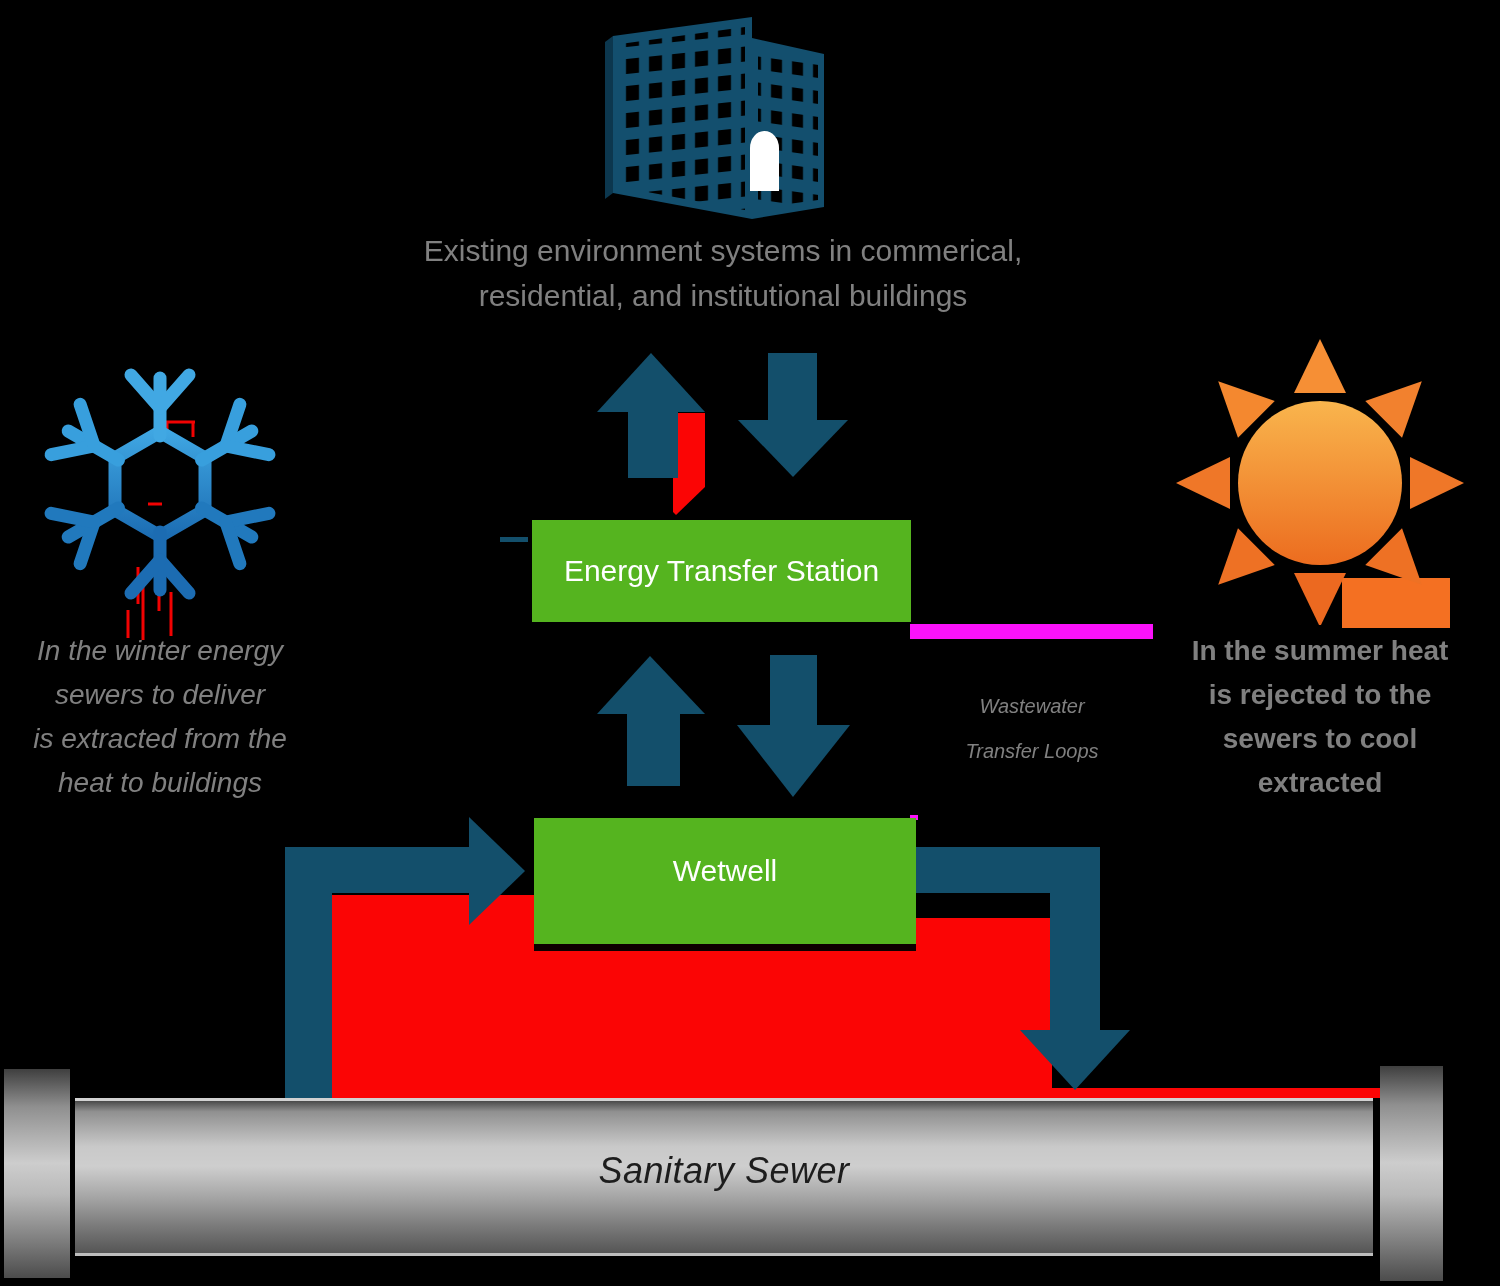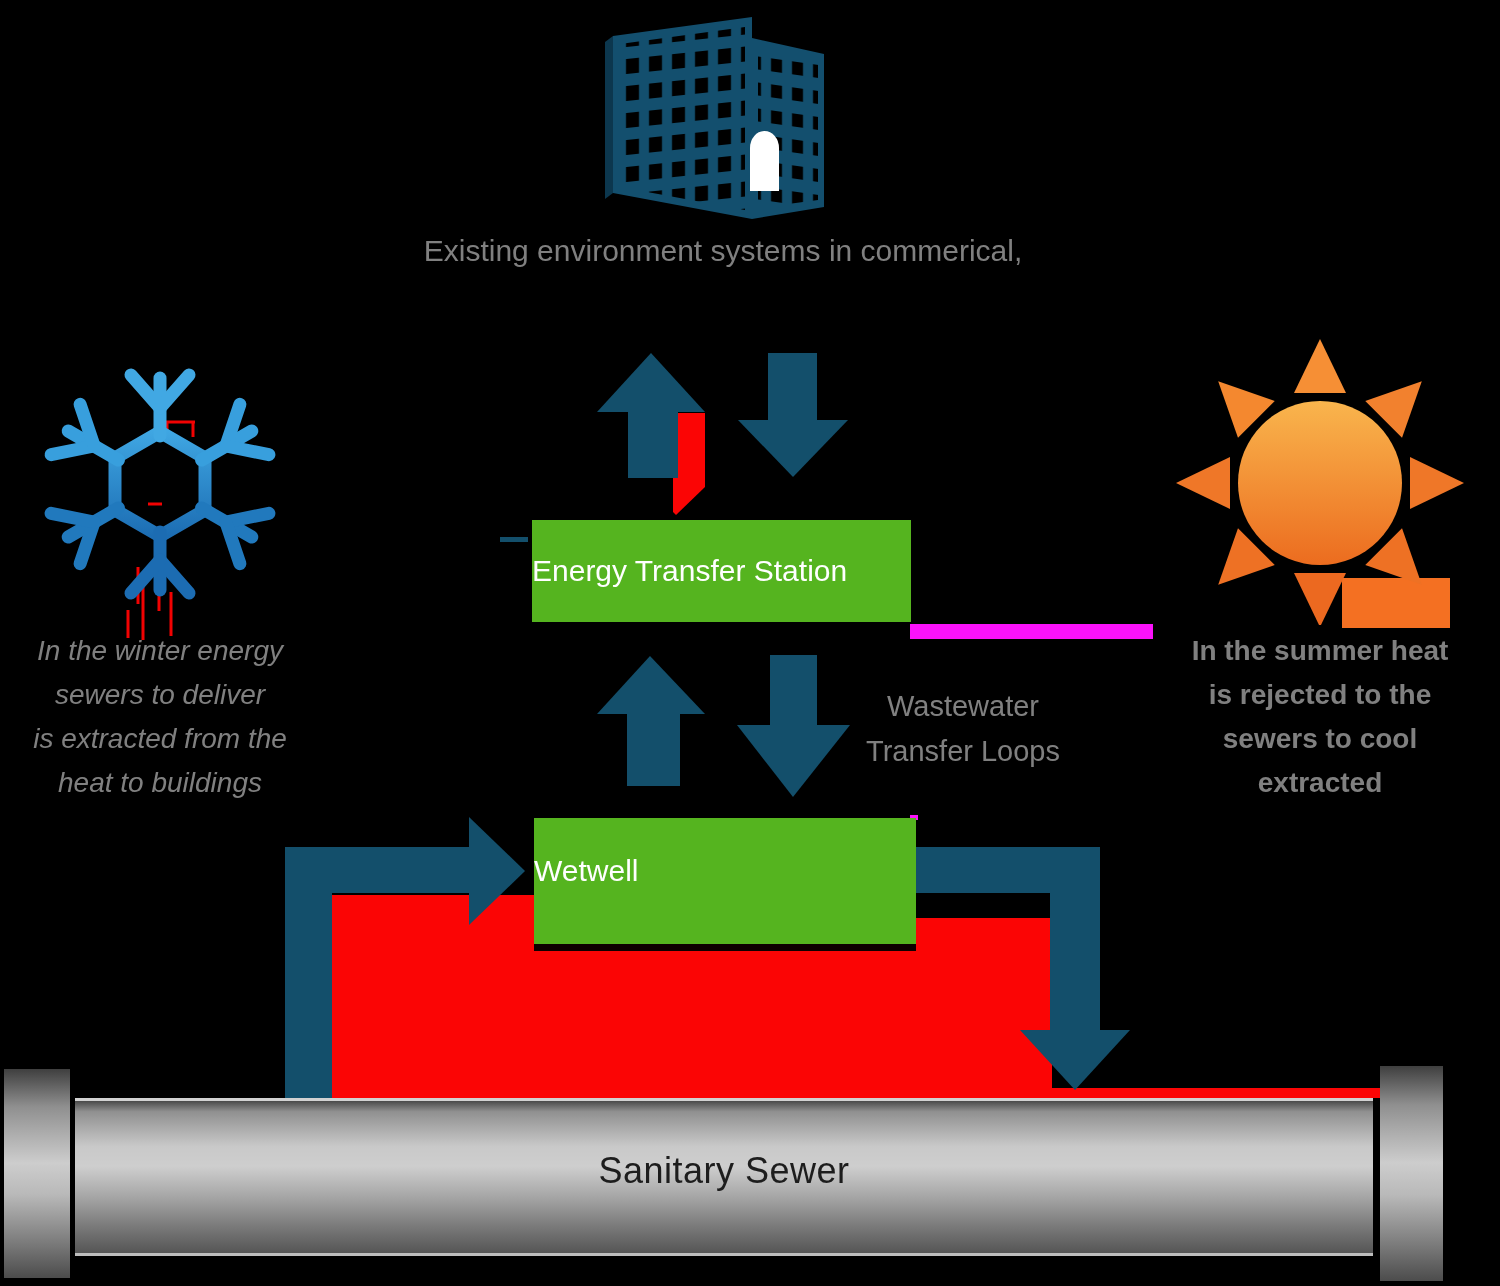--- a/index.html
+++ b/index.html
@@ -12,36 +12,36 @@
          font-family:"Liberation Sans", sans-serif;}
   .abs{position:absolute;}
   .layer{left:0;top:0;z-index:1;}
   .fill-arrow{fill:var(--arrow);}
   .fill-red{fill:var(--red);}
   .caption{color:var(--label);text-align:center;z-index:3;}
   .caption .ln{white-space:nowrap;}
   .cap-building{left:350px;top:228px;width:746px;font-size:30px;line-height:45px;font-weight:500;}
   .cap-winter{left:8px;top:629px;width:304px;font-size:28px;line-height:44px;font-weight:500;font-style:italic;}
   .cap-summer{left:1168px;top:629px;width:304px;font-size:28px;line-height:44px;font-weight:700;}
-  .cap-loops{left:831px;top:684px;width:264px;font-size:29px;line-height:45px;font-weight:500;}
-  .greenbox{background:var(--green);color:var(--white);z-index:2;
+  .cap-loops{left:900px;top:684px;width:264px;font-size:20px;line-height:45px;font-weight:500;font-style:italic;}
+  .greenbox{background:var(--green);color:var(--white);text-align:center;z-index:2;
             font-size:30px;font-weight:500;}
   .box-ets{left:532px;top:520px;width:379px;height:102px;line-height:102px;}
   .box-wetwell{left:534px;top:818px;width:382px;height:126px;line-height:106px;
                box-shadow:0 7px 0 rgba(0,0,0,0.95);}
   .pipe-body{left:75px;top:1098px;width:1298px;height:158px;z-index:2;box-sizing:border-box;
     border-top:3px solid #d2d2d2;border-bottom:3px solid #bdbdbd;
     background:linear-gradient(180deg,#4a4a4a 0%,#909090 7%,#c9c9c9 30%,#cecece 43%,
                #a8a8a8 62%,#7b7b7b 82%,#555 100%);}
   .flange{z-index:2;background:linear-gradient(180deg,#3f3f3f 0%,#8f8f8f 18%,#cdcdcd 45%,
           #b9b9b9 60%,#767676 85%,#4c4c4c 100%);}
   .flange-left{left:4px;top:1069px;width:66px;height:209px;}
   .flange-right{left:1380px;top:1066px;width:63px;height:215px;}
   .pipe-label{left:75px;top:1150px;width:1298px;text-align:center;z-index:3;
-              font-size:36px;color:var(--pipe_text);letter-spacing:.5px;}
+              font-size:36px;color:var(--pipe_text);letter-spacing:.5px;font-style:italic;}
 </style>
 </head>
 <body>
 
 <div class="stage">
 
   <svg class="abs" style="left:598px;top:2px;z-index:2" width="240" height="230" viewBox="0 0 240 230">
     <defs>
       <pattern id="winA" width="23" height="27" patternUnits="userSpaceOnUse" patternTransform="skewY(-6)">
         <rect x="5" y="6" width="13" height="15" fill="#000"></rect>
@@ -140,20 +140,21 @@
     <rect x="500" y="537" width="28" height="5" fill="var(--arrow)"></rect>
     <g stroke="#f20202" stroke-width="3" fill="none">
       <path d="M165,422 h30 M167,422 v15 M193,422 v15"></path>
       <path d="M148,504 h14"></path>
       <path d="M138,567 v37 M143,572 v68 M159,577 v34 M171,592 v44 M128,610 v28"></path>
     </g>
   </svg>
 
   <div class="abs caption cap-building">
     <div class="ln">Existing environment systems in commerical,</div>
+    <div class="ln">residential, and institutional buildings</div>
   </div>
 
   <div class="abs caption cap-winter">
     <div class="ln">In the winter energy</div>
     <div class="ln">sewers to deliver</div>
     <div class="ln">is extracted from the</div>
     <div class="ln">heat to buildings</div>
   </div>
 
   <div class="abs caption cap-summer">

